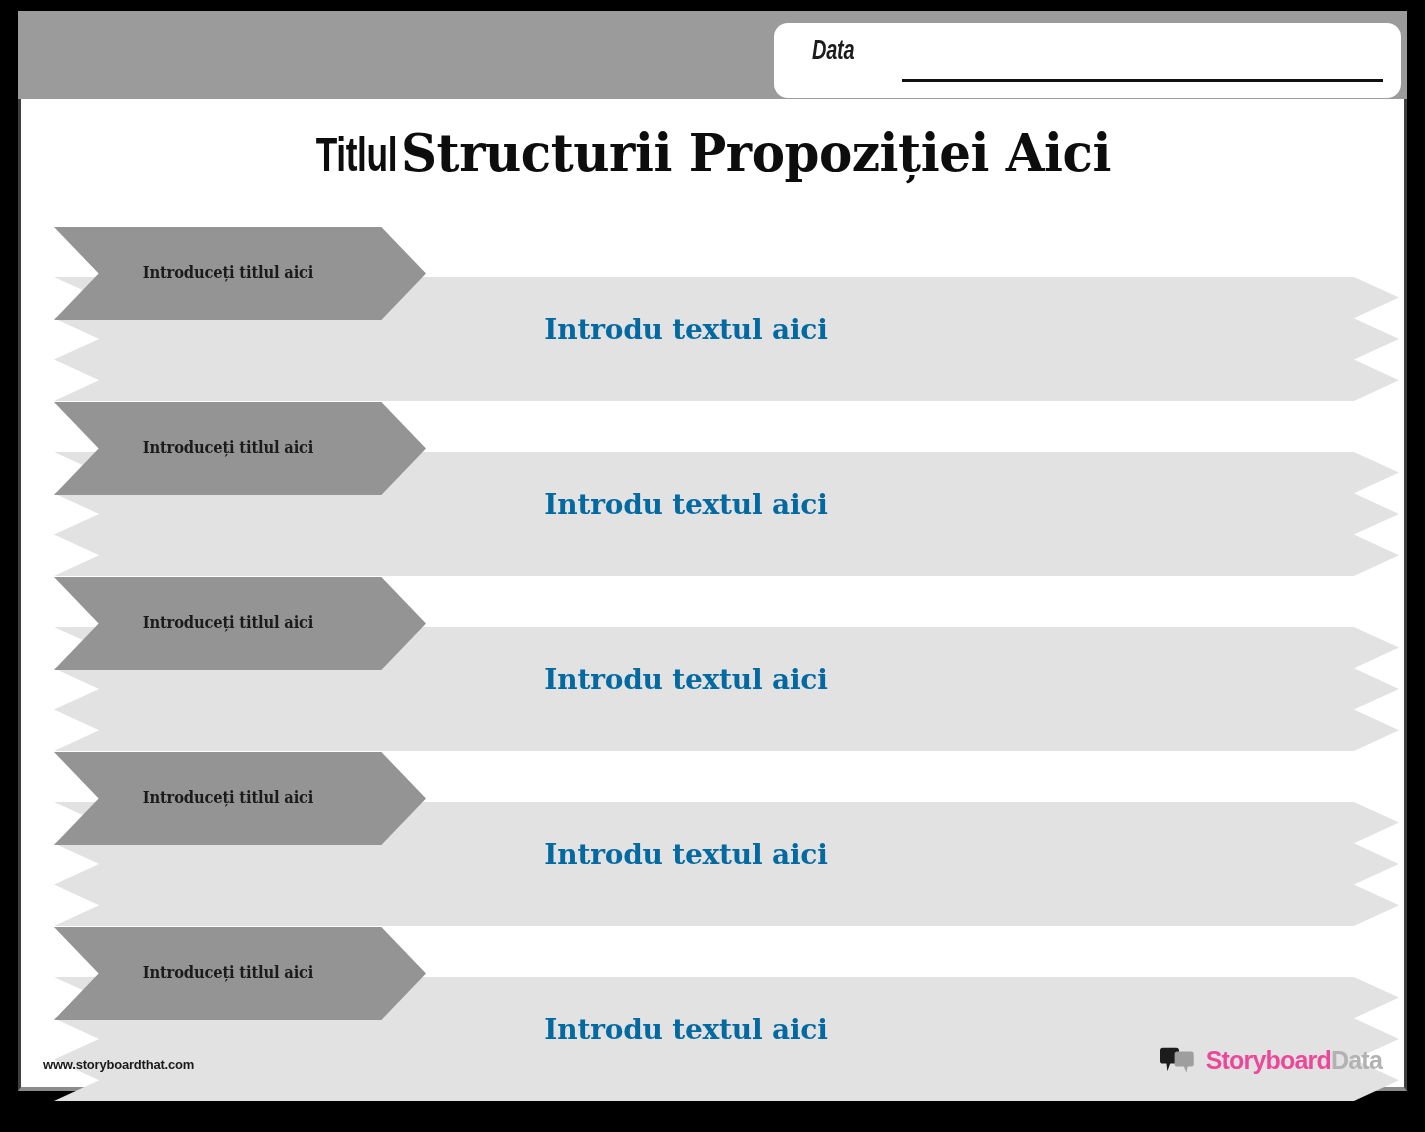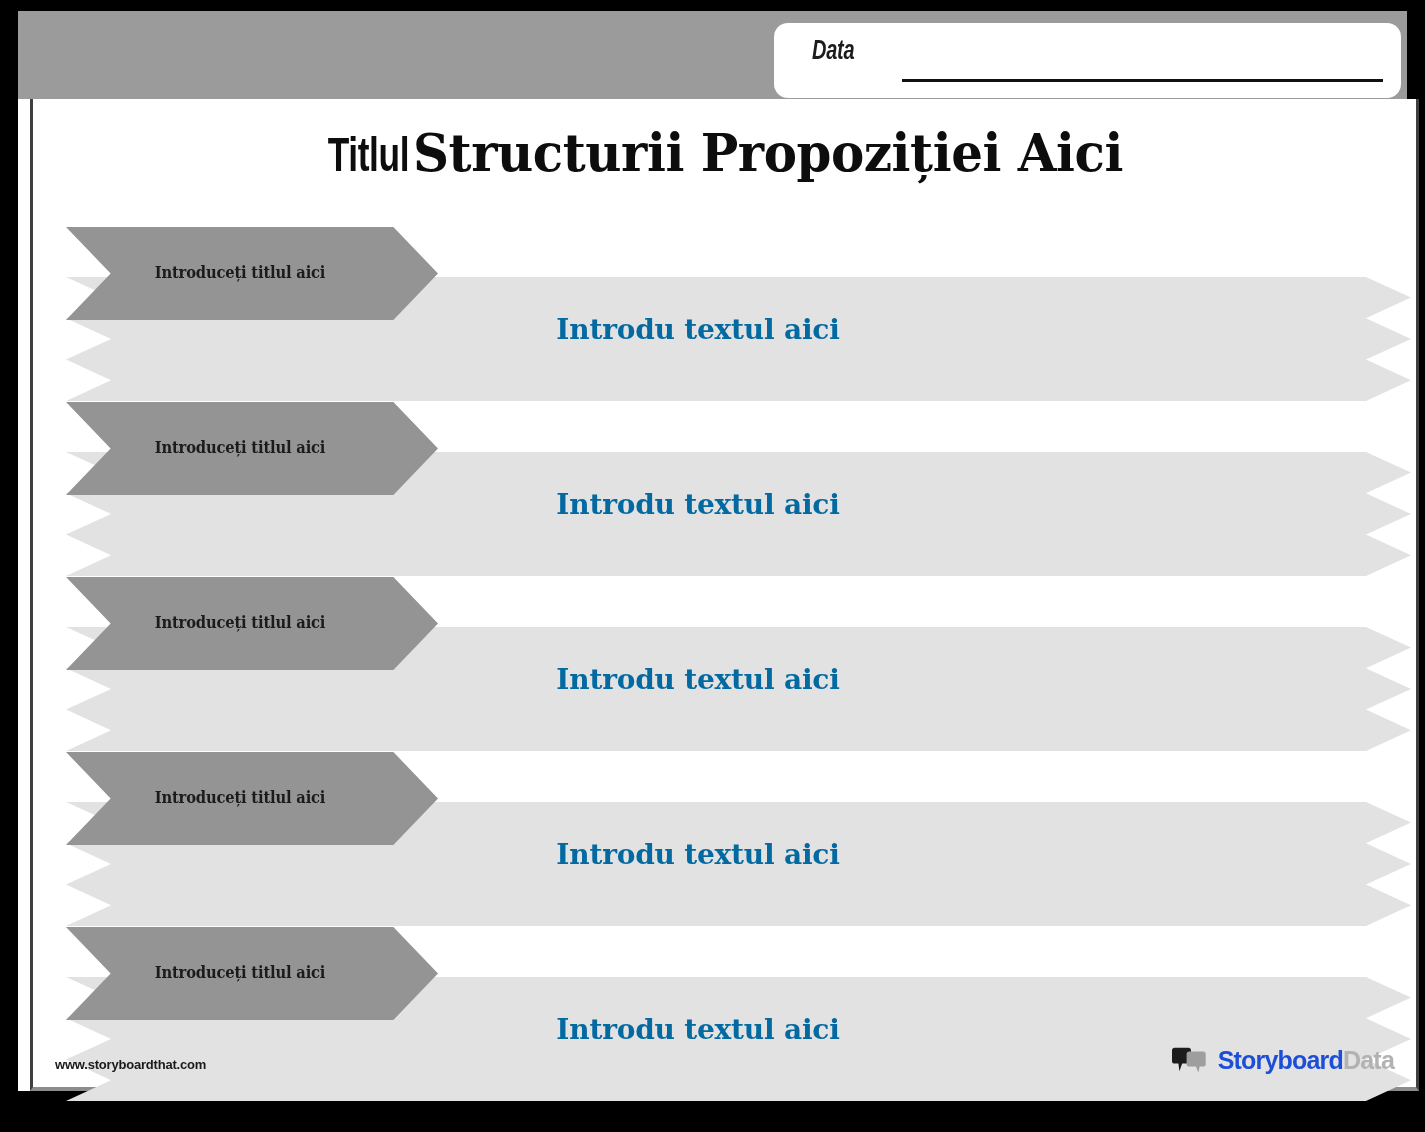--- a/index.html
+++ b/index.html
@@ -80,21 +80,21 @@
   }
   .date-card .field-rule {
     left: 128px;
     right: 18px;
     top: 56px;
   }
 
   
   .body-area {
     position: absolute;
-    left: 12px;
+    left: 0;
     top: 88px;
     width: 1389px;
     height: 992px;
     background: #ffffff;
     border-left: 3px solid #3f3f3f;
     border-right: 3px solid #3f3f3f;
     border-bottom: 4px solid #8c8c8c;
     box-sizing: border-box;
   }
 
@@ -234,21 +234,21 @@
     width: 38px;
     height: 28px;
     flex: none;
   }
   .logo-text {
     font-family: "Liberation Sans", sans-serif;
     font-weight: bold;
     font-size: 25px;
     letter-spacing: -0.8px;
   }
-  .logo-text .lt-dark { color: #1d4ed8; }
+  .logo-text .lt-dark { color: #ec4899; }
   .logo-text .lt-gray { color: #b2b2b2; }
 </style>
 </head>
 <body>
 
 <div class="page">
 
   <div class="header-band">
 
 

